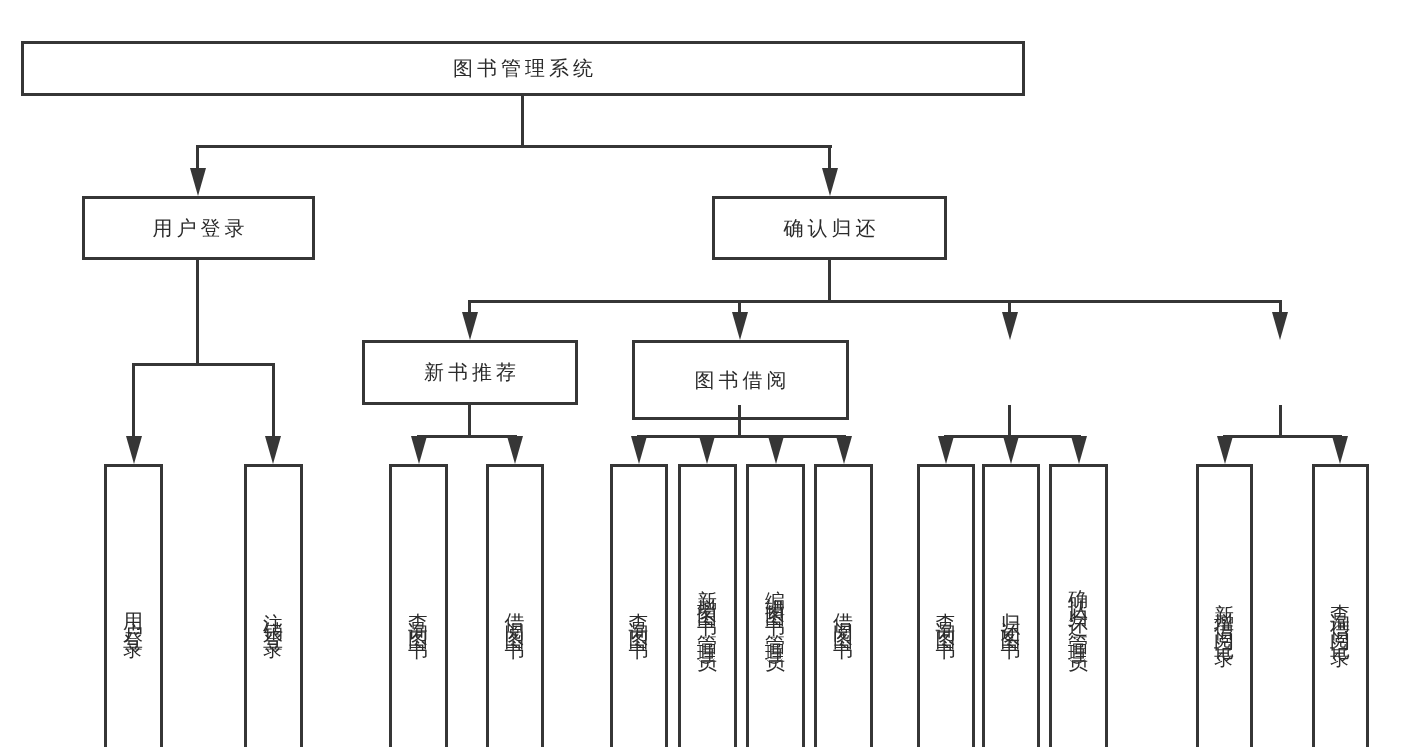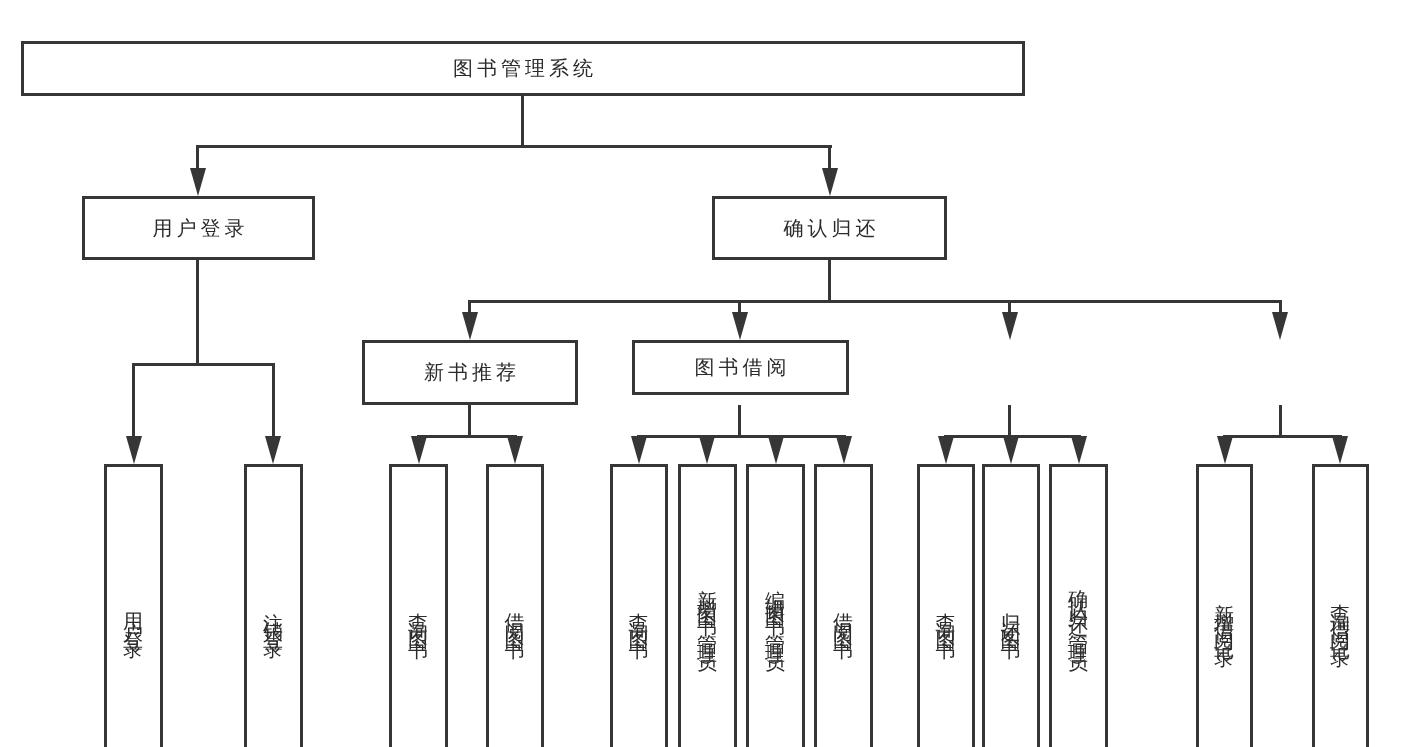--- a/index.html
+++ b/index.html
@@ -69,21 +69,21 @@
   <div class="box" style="left:82px;top:168px;width:233px;height:64px;">
     <span class="lbl">用户登录</span>
   </div>
   <div class="box" style="left:712px;top:168px;width:235px;height:64px;">
     <span class="lbl">确认归还</span>
   </div>
 
   <div class="box" style="left:362px;top:312px;width:216px;height:65px;">
     <span class="lbl">新书推荐</span>
   </div>
-  <div class="box" style="left:632px;top:312px;width:217px;height:55px;">
+  <div class="box" style="left:632px;top:312px;width:217px;height:80px;">
     <span class="lbl">图书借阅</span>
   </div>
 
   <div class="box leaf" style="left:104px;top:436px;width:59px;height:301px;">
     <span class="lbl">用户登录</span>
   </div>
   <div class="box leaf" style="left:244px;top:436px;width:59px;height:301px;">
     <span class="lbl">注销登录</span>
   </div>
 

